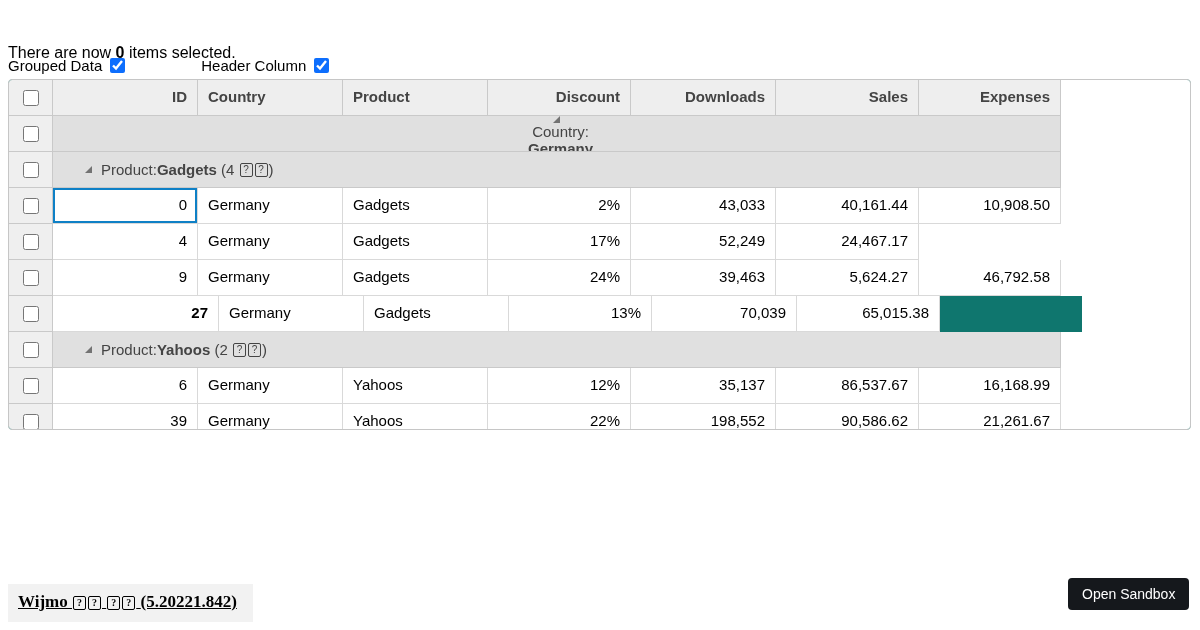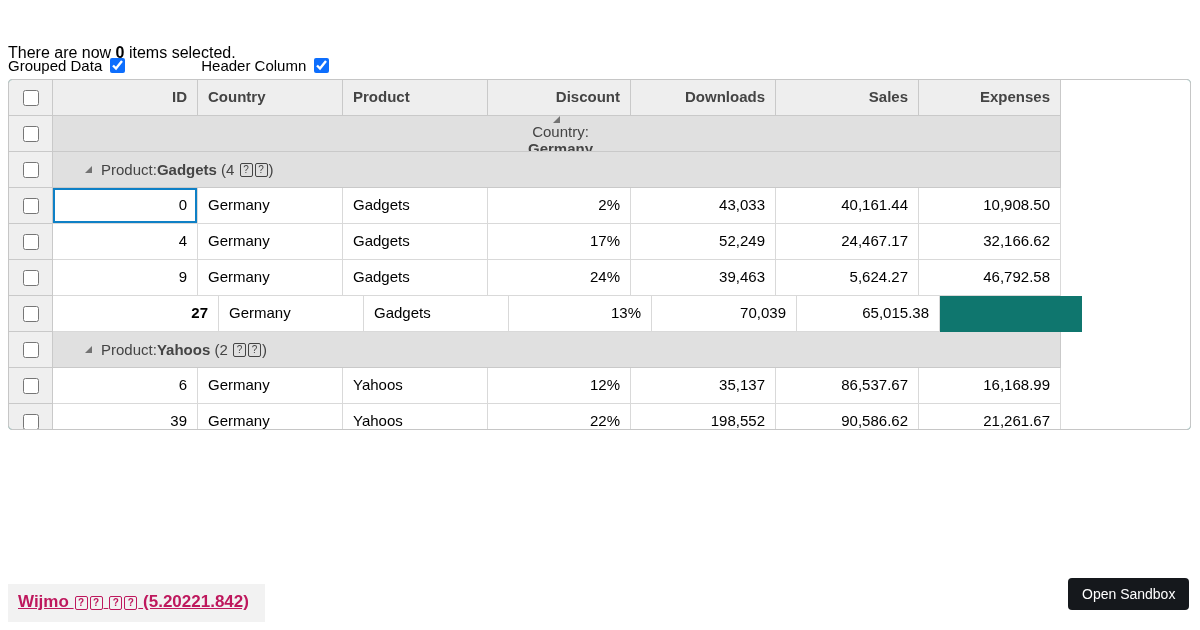--- a/index.html
+++ b/index.html
@@ -53,21 +53,21 @@
     border:1px solid currentColor;border-radius:2px;
     font-size:10px;line-height:12px;padding:0 1px;margin:0 1px;vertical-align:1px;
   }
 
   
   .footer-link{
     position:absolute;left:8px;top:584px;background:#f2f2f2;
     padding:8px 16px 10px 10px;
   }
   .footer-link a{
-    color:#be185d;font-weight:bold;font-size:17px;text-decoration:underline;cursor:pointer;
+    color:#000000;font-weight:bold;font-size:17px;text-decoration:underline;cursor:pointer;font-family:Liberation Serif, serif;
   }
   .sandbox-btn{
     position:absolute;left:1068px;top:578px;background:#15181c;color:#fff;
     border:none;border-radius:4px;padding:8px 14px;font-size:14px;
     font-family:"Liberation Sans","DejaVu Sans",sans-serif;cursor:pointer;
   }
 </style>
 </head>
 <body>
 
@@ -144,21 +144,20 @@
     <div class="row">
       <div class="cell cbcell" style="width: 44px;">
         <input type="checkbox" style="">
       </div>
       <div class="cell r" style="width: 145px;">4</div>
       <div class="cell" style="width: 145px;">Germany</div>
       <div class="cell" style="width: 145px;">Gadgets</div>
       <div class="cell r" style="width: 143px;">17%</div>
       <div class="cell r" style="width: 145px;">52,249</div>
       <div class="cell r" style="width: 143px;">24,467.17</div>
-      <div class="cell r" style="width: 142px;">32,166.62</div>
       <div class="filler"></div>
     </div>
     <div class="row">
       <div class="cell cbcell" style="width: 44px;">
         <input type="checkbox" style="">
       </div>
       <div class="cell r" style="width: 145px;">9</div>
       <div class="cell" style="width: 145px;">Germany</div>
       <div class="cell" style="width: 145px;">Gadgets</div>
       <div class="cell r" style="width: 143px;">24%</div>

